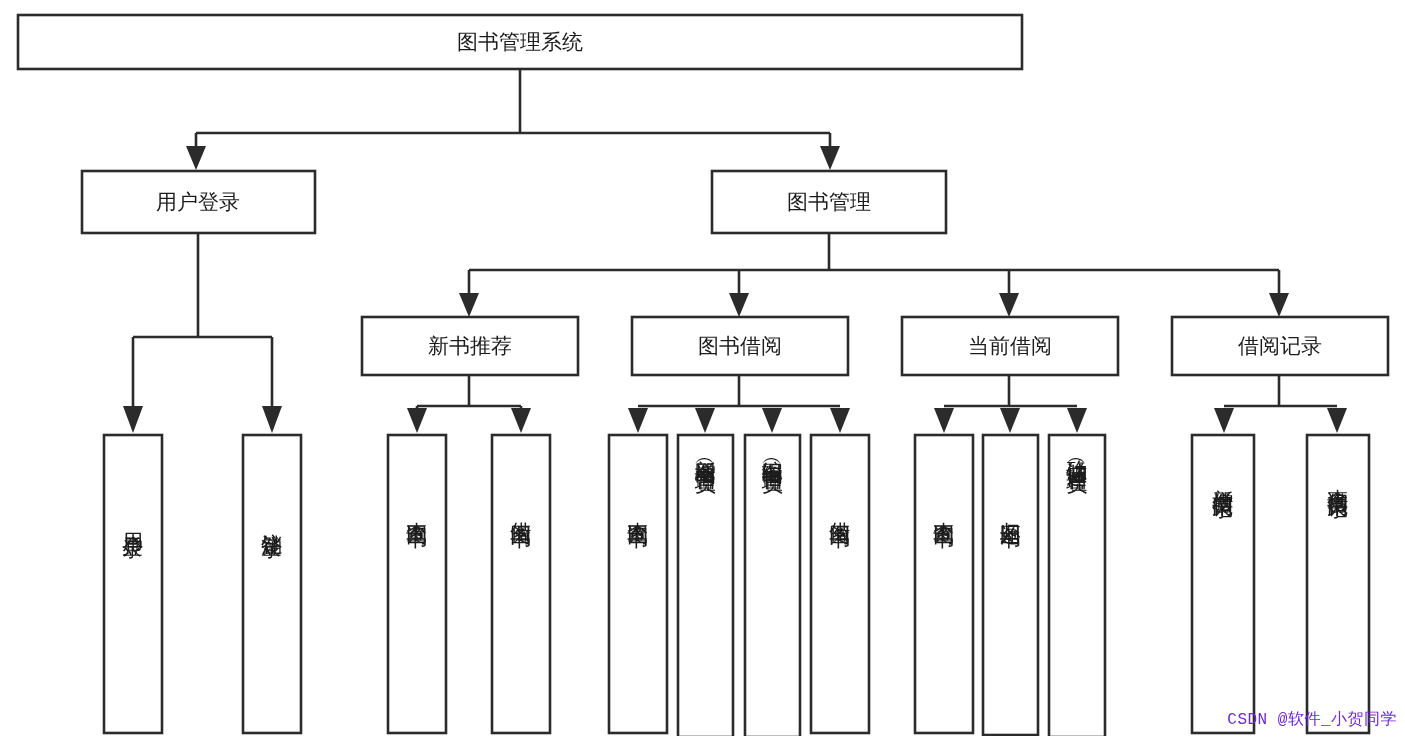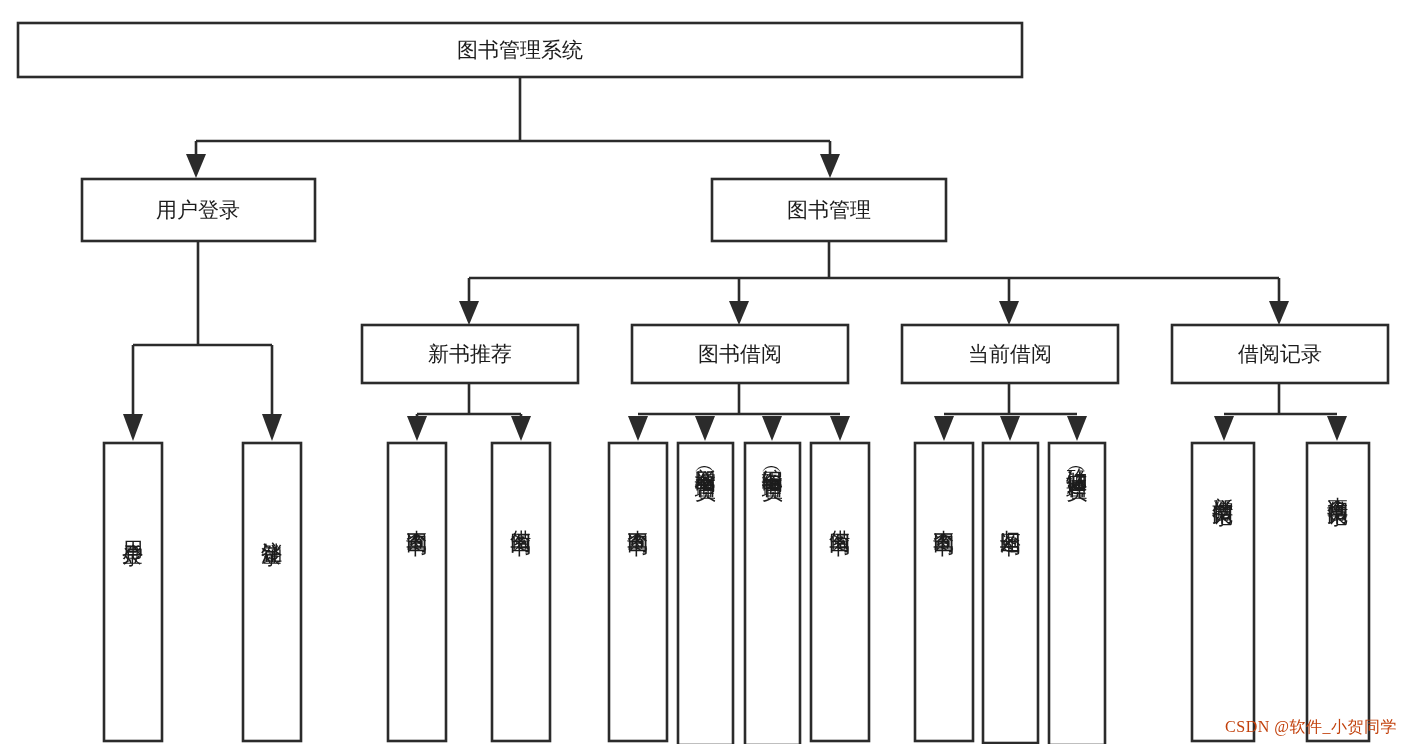--- a/index.html
+++ b/index.html
@@ -9,21 +9,20 @@
   }
   body {
     font-family: "Liberation Sans", "DejaVu Sans", sans-serif;
   }
   #diagram-root {
     position: relative;
     width: 1405px;
     height: 736px;
     background: #ffffff;
     overflow: hidden;
-    margin-top: 8px;
   }
   svg.diagram-canvas {
     position: absolute;
     left: 0;
     top: 0;
     width: 1405px;
     height: 747px;
     display: block;
   }
   .node-box {
@@ -61,23 +60,23 @@
     font-family: "Liberation Sans", "DejaVu Sans", sans-serif;
     font-size: 21px;
     line-height: 1.32;
     letter-spacing: 2px;
     color: #1c1c1c;
   }
   .watermark {
     position: absolute;
     right: 8px;
     bottom: 6px;
-    font-family: Liberation Serif, serif;
+    font-family: Liberation Mono, monospace;
     font-size: 16px;
-    color: #c2410c;
+    color: #6d28d9;
     letter-spacing: 0.5px;
     user-select: none;
   }
 </style>
 </head>
 <body>
 
 <div id="diagram-root">
 
   <svg class="diagram-canvas" viewBox="0 0 1405 747">

